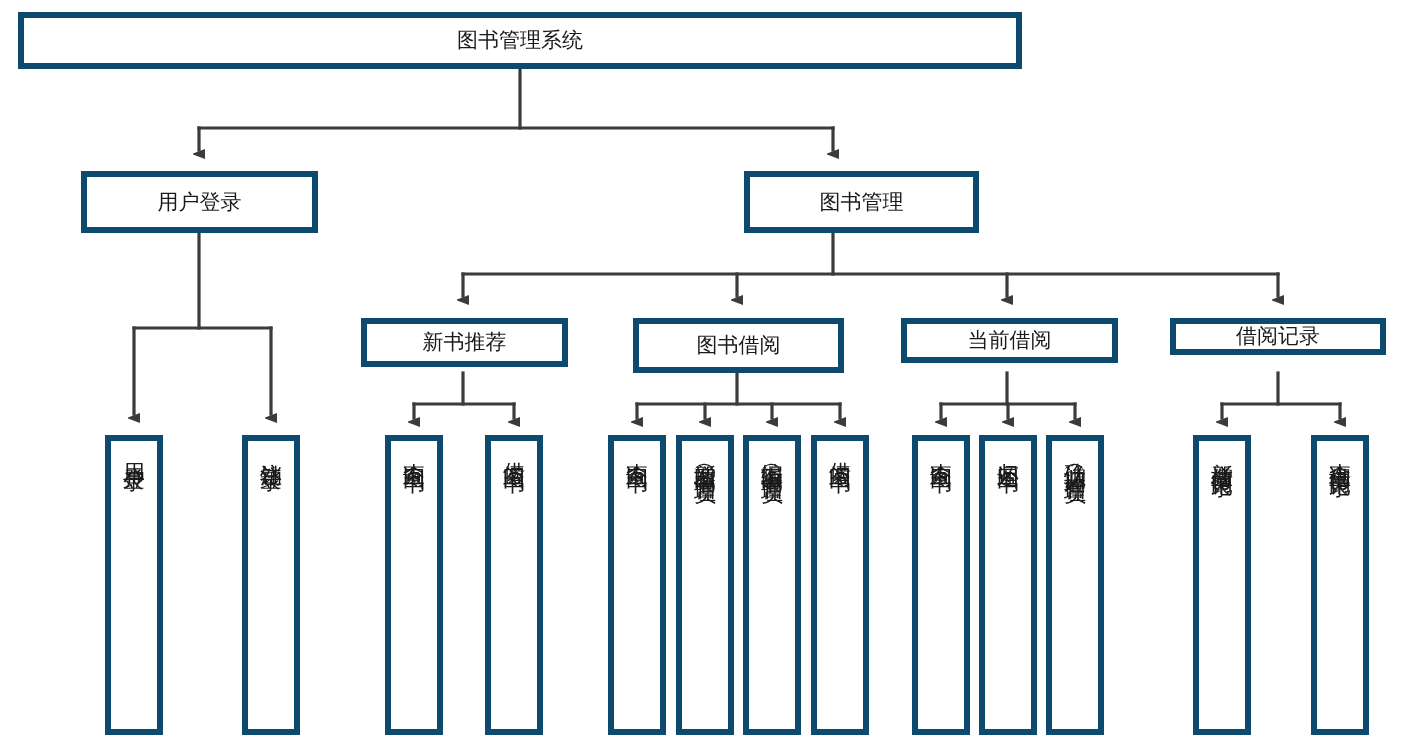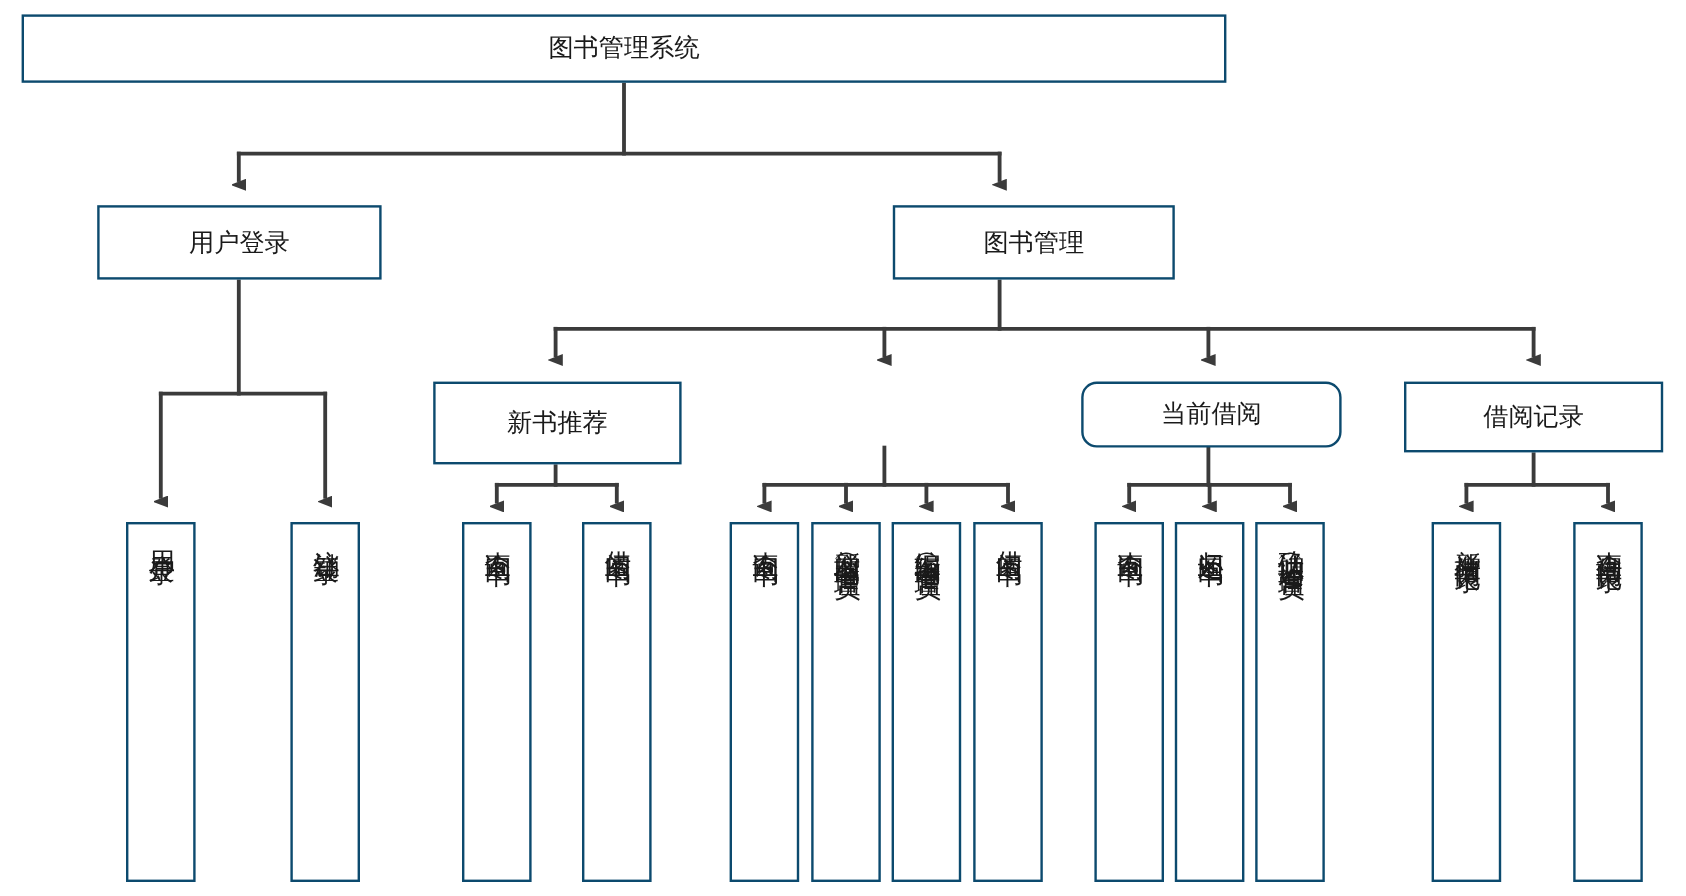--- a/index.html
+++ b/index.html
@@ -20,21 +20,21 @@
   #edges {
     position: absolute;
     left: 0;
     top: 0;
     width: 1405px;
     height: 747px;
   }
   .node {
     position: absolute;
     box-sizing: border-box;
-    border: 2px solid #0c4a6e;
+    border: 6px solid #0c4a6e;
     background: #ffffff;
     display: flex;
     align-items: center;
     justify-content: center;
     color: #1a1a1a;
   }
   .node-label {
     display: block;
     text-align: center;
     line-height: 1.15;
@@ -122,27 +122,30 @@
     <span class="node-label">图书管理系统</span>
   </div>
 
   <div class="node horiz" style="left:81px; top:171px; width:237px; height:62px;">
     <span class="node-label">用户登录</span>
   </div>
   <div class="node horiz" style="left:744px; top:171px; width:235px; height:62px;">
     <span class="node-label">图书管理</span>
   </div>
 
-  <div class="node horiz" style="left:361px; top:318px; width:207px; height:69px;">
+  <div class="node horiz" style="left:361px; top:318px; width:207px; height:49px;">
     <span class="node-label">新书推荐</span>
   </div>
-  <div class="node horiz" style="left:901px; top:318px; width:217px; height:55px;border-radius:13px;">
+  <div class="node horiz" style="left:633px; top:318px; width:211px; height:55px;">
+    <span class="node-label">图书借阅</span>
+  </div>
+  <div class="node horiz" style="left:901px; top:318px; width:217px; height:45px;">
     <span class="node-label">当前借阅</span>
   </div>
-  <div class="node horiz" style="left:1170px; top:318px; width:216px; height:59px;">
+  <div class="node horiz" style="left:1170px; top:318px; width:216px; height:37px;">
     <span class="node-label">借阅记录</span>
   </div>
 
   <div class="node vert" style="left:105px; top:435px; width:58px; height:300px;">
     <span class="node-label">用户登录</span>
   </div>
   <div class="node vert" style="left:242px; top:435px; width:58px; height:300px;">
     <span class="node-label">注销登录</span>
   </div>
 

